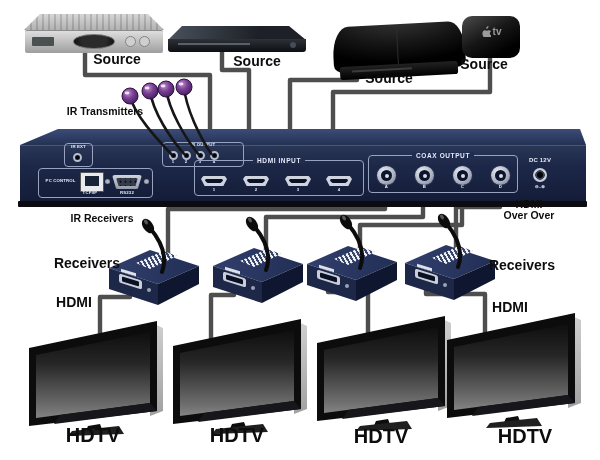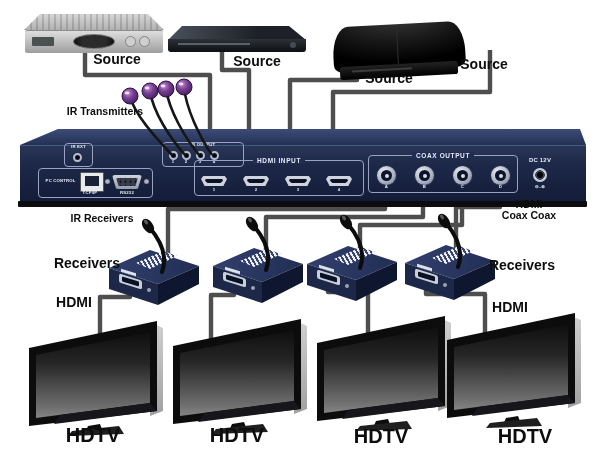--- a/index.html
+++ b/index.html
@@ -165,20 +165,29 @@
 
   <div class="dev ps3">
     <div class="ps3-body">
       <div class="ps3-seam"></div>
     </div>
     <div class="ps3-front">
       <div class="ps3-slot"></div>
     </div>
   </div>
 
+  <div class="dev atv">
+    <div class="atv-body"></div>
+    <div class="atv-logo">
+      <svg width="10" height="12" viewBox="0 0 12 14">
+        <path fill="#9a9a9a" d="M8.3 3.3c.5-.6.9-1.5.7-2.3-.7.1-1.6.5-2.1 1.2-.5.5-.9 1.4-.7 2.2.8 0 1.6-.5 2.1-1.1zM10.6 10c0-1.8 1.4-2.6 1.4-2.6C11.2 6.2 10 6 9.6 6c-1-.1-2 .6-2.5.6-.5 0-1.3-.6-2.1-.6-1.1 0-2.1.6-2.7 1.6-1.2 2-.3 5 .8 6.6.6.8 1.2 1.7 2.1 1.7.8 0 1.2-.6 2.2-.6 1 0 1.3.6 2.2.6.9 0 1.5-.8 2.1-1.6.6-.9.9-1.8.9-1.8s-2-.8-2-2.5z"></path>
+      </svg>
+      <span>tv</span>
+    </div>
+  </div>
 
   <div class="lbl" style="left:77px;top:52px;width:80px;">Source</div>
   <div class="lbl" style="left:217px;top:54px;width:80px;">Source</div>
   <div class="lbl" style="left:349px;top:71px;width:80px;">Source</div>
   <div class="lbl" style="left:444px;top:57px;width:80px;">Source</div>
 
   <div class="dev switch">
     <div class="sw-topface"></div>
     <div class="sw-front"></div>
     <div class="sw-shadow"></div>
@@ -358,21 +367,21 @@
       <ellipse cx="24" cy="10" rx="5" ry="8" transform="rotate(-35 24 10)" fill="#0c0c0c"></ellipse>
       <ellipse cx="22" cy="6" rx="1.6" ry="2.6" transform="rotate(-35 22 6)" fill="#585858"></ellipse>
     </svg>
   </div>
 
   <div class="lbl small" style="left:56px;top:213px;width:92px;">IR Receivers</div>
   <div class="lbl" style="left:47px;top:256px;width:80px;">Receivers</div>
   <div class="lbl" style="left:44px;top:295px;width:60px;">HDMI</div>
   <div class="lbl small" style="left:489px;top:199px;width:80px;">
     <div>HDMI</div>
-    <div>Coax Coax</div>
+    <div>Over Over</div>
   </div>
   <div class="lbl" style="left:482px;top:258px;width:80px;">Receivers</div>
   <div class="lbl" style="left:480px;top:300px;width:60px;">HDMI</div>
 
   <div class="dev tv" style="left:26px;top:318px;">
     <div class="tv-back"></div>
     <div class="tv-bezel"></div>
     <div class="tv-screen"></div>
     <div class="tv-strip"></div>
     <div class="tv-stand"></div>

